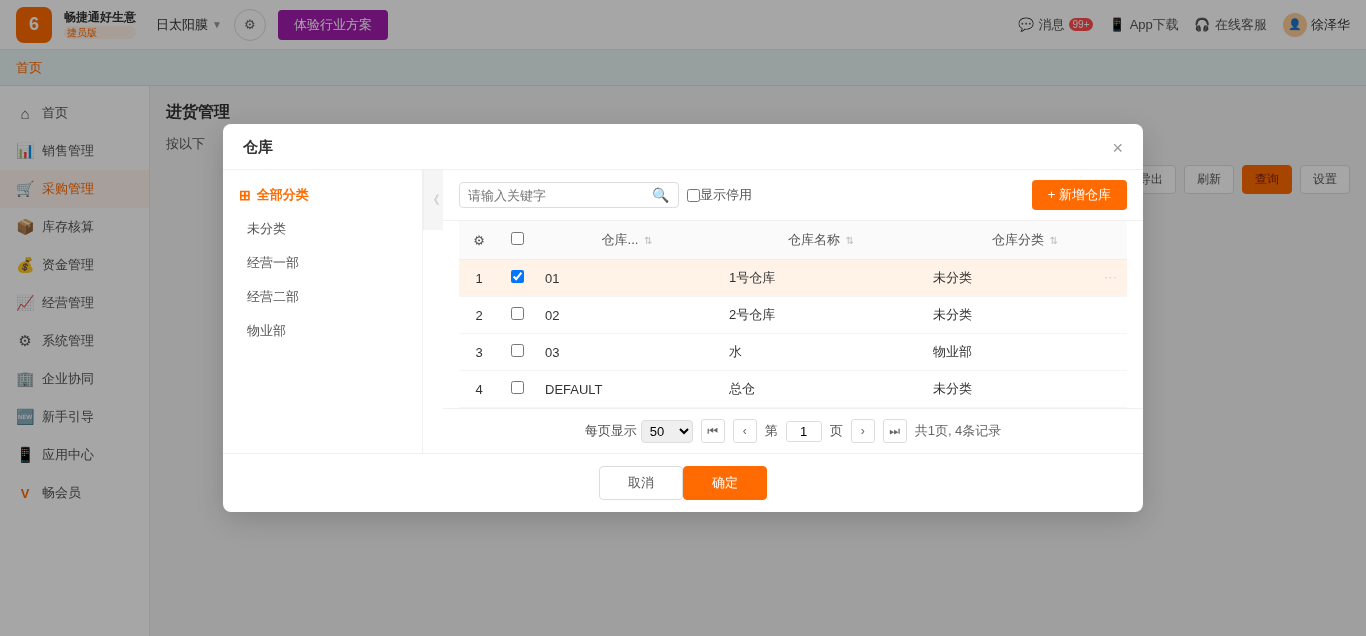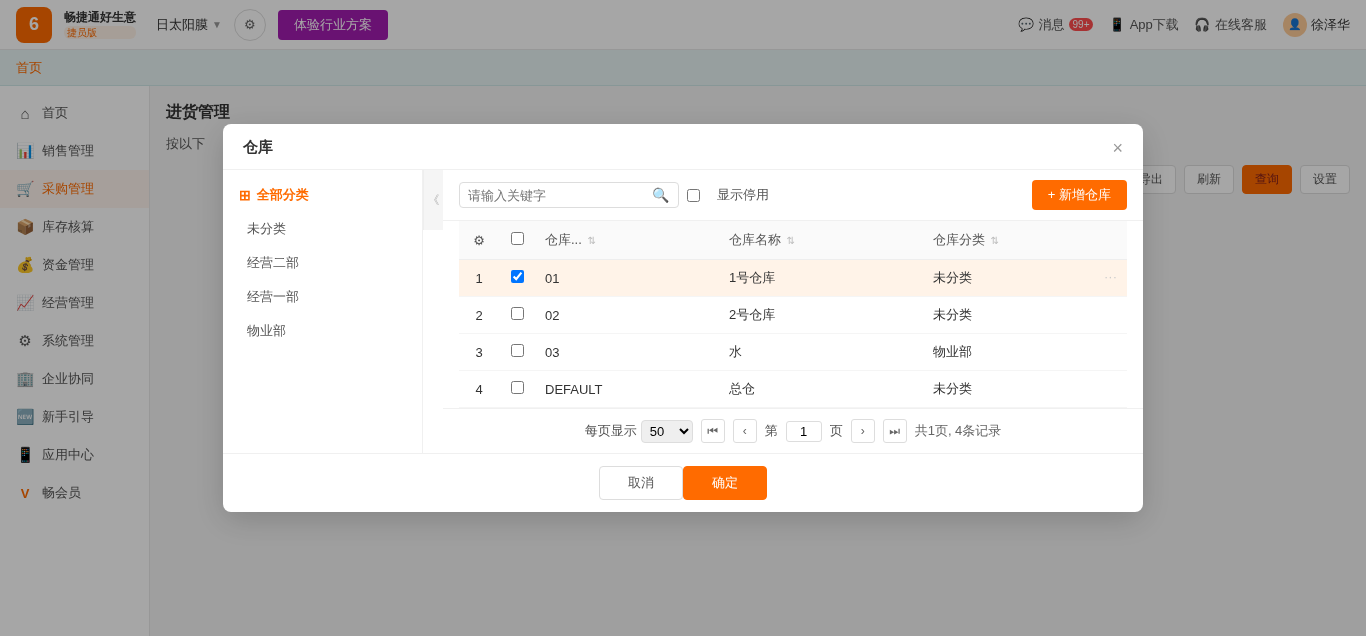--- a/index.html
+++ b/index.html
@@ -133,34 +133,34 @@
     }
     .search-input-wrap {
       display: flex; align-items: center;
       border: 1px solid #ddd; border-radius: 4px;
       padding: 4px 8px; width: 220px; background: #fff;
     }
     .search-input-wrap input {
       border: none; outline: none; flex: 1; font-size: 13px; color: #333;
     }
     .search-icon { color: #aaa; font-size: 14px; cursor: pointer; }
-    .show-disabled { display: flex; align-items: center; gap: 17px; color: #555; font-size: 13px; cursor: pointer; }
+    .show-disabled { display: flex; align-items: center; gap: 0; color: #555; font-size: 13px; cursor: pointer; }
     .show-disabled input[type=checkbox] { accent-color: #ff6b00; }
     .add-btn {
       margin-left: auto; background: #ff6b00; color: #fff;
       border: none; padding: 6px 16px; border-radius: 4px;
       cursor: pointer; font-size: 13px; white-space: nowrap;
     }
 
     
     .table-wrap { flex: 1; overflow: auto; padding: 0 16px; }
     table { width: 100%; border-collapse: collapse; font-size: 13px; }
     thead tr { background: #fafafa; }
     th {
-      padding: 10px 10px; text-align: left; color: #555;
+      padding: 10px 10px; text-align: center; color: #555;
       border-bottom: 1px solid #eee; font-weight: normal;
       white-space: nowrap;
     }
     td { padding: 9px 10px; border-bottom: 1px solid #f5f5f5; color: #333; }
     tr.row-active { background: #fff3e8; }
     .sort-icon { color: #bbb; font-size: 10px; margin-left: 2px; }
     .th-center { text-align: center; }
     .td-center { text-align: center; }
 
     
@@ -315,24 +315,24 @@
 
       <div class="cat-sidebar">
         <div class="cat-header">
           <span style="color:#ff6b00;font-size:14px;">⊞</span>
           <span>全部分类</span>
         </div>
         <div class="cat-item">
           <span>未分类</span>
         </div>
         <div class="cat-item">
+          <span>经营一部</span>
+        </div>
+        <div class="cat-item">
           <span>经营二部</span>
-        </div>
-        <div class="cat-item">
-          <span>经营一部</span>
         </div>
         <div class="cat-item">
           <span>物业部</span>
         </div>
       </div>
 
       <div class="cat-collapse-btn">《</div>
 
       <div class="right-panel">
 

